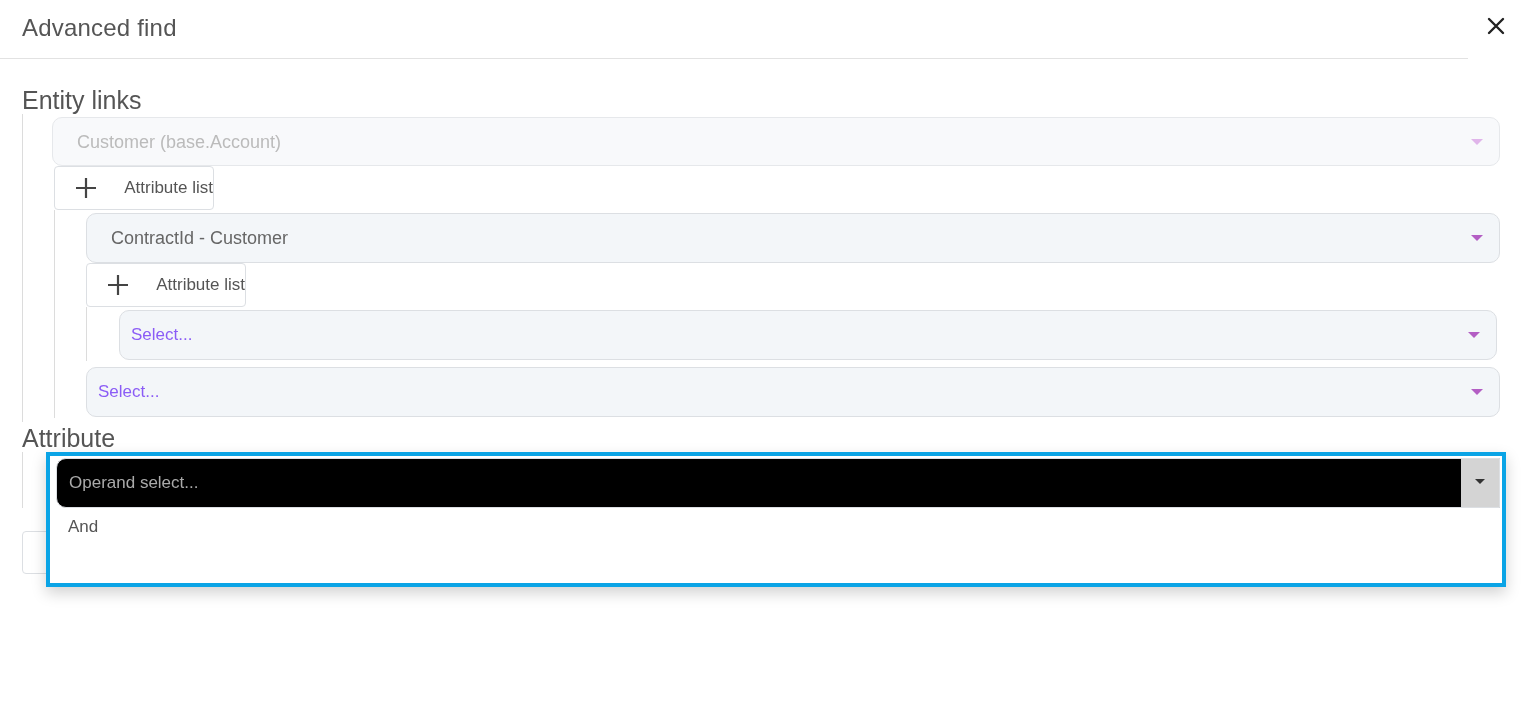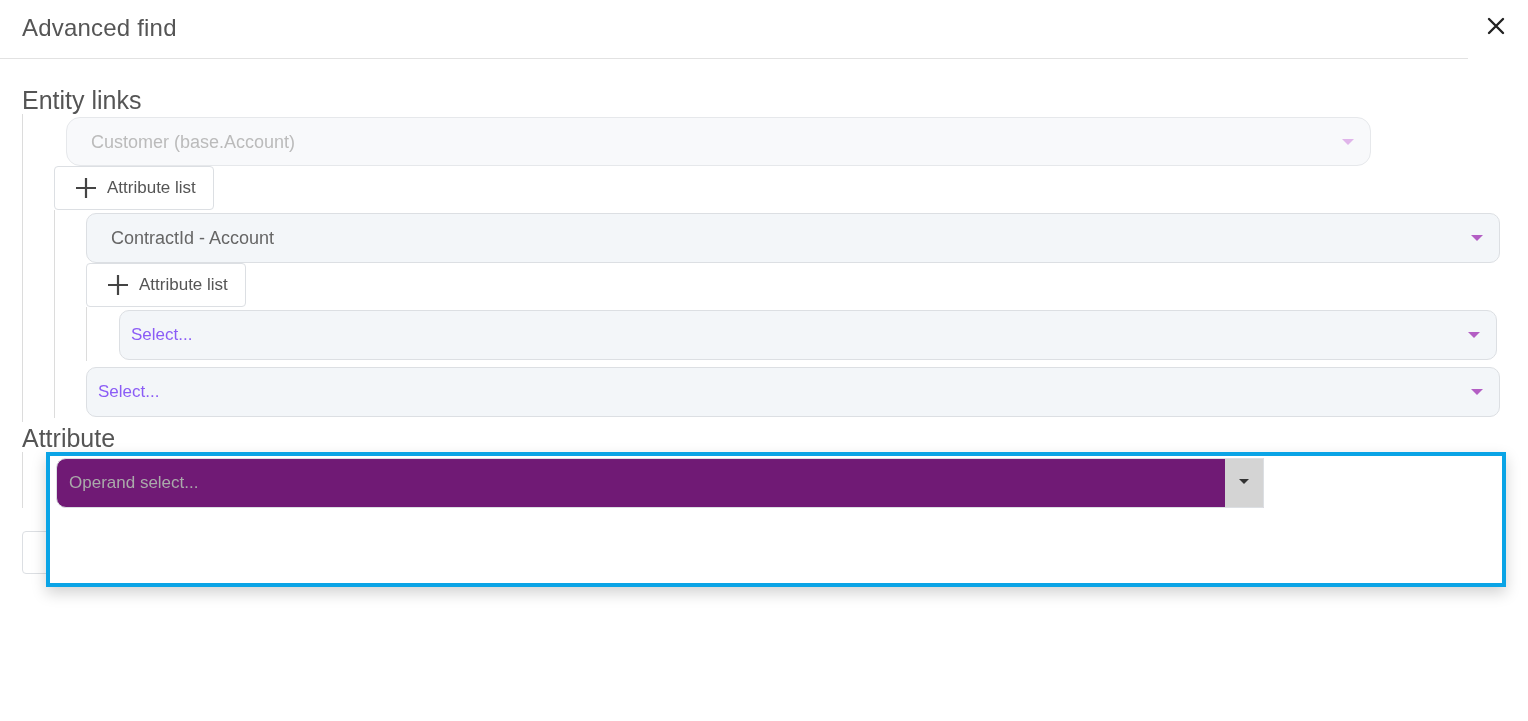--- a/index.html
+++ b/index.html
@@ -18,29 +18,29 @@
     .select { position: absolute; background: #f3f6f9; border: 1px solid #dcdfe3; border-radius: 10px; }
     .select.disabled { background: #f8f9fb; border-color: #e6e8eb; }
     .select .text { position: absolute; top: 50%; transform: translateY(-50%); font-size: 18px; color: #666; white-space: nowrap; }
     .select.disabled .text { color: #bbb; }
     .select .placeholder { color: #8b5cf6; font-size: 17px; }
     .select .caret { position: absolute; right: 16px; top: 50%; transform: translateY(-50%); width: 0; height: 0;
                      border-left: 6px solid transparent; border-right: 6px solid transparent; border-top: 6px solid #b35ec4; }
     .select.disabled .caret { border-top-color: #e0b5ea; }
 
     .btn { position: absolute; height: 44px; background: #fff; border: 1px solid #dcdfe3; border-radius: 4px;
-           display: flex; align-items: center; padding-left: 20px; cursor: pointer; }
+           display: flex; align-items: center; padding-left: 20px; cursor: pointer; justify-content: space-between; }
     .btn .plus { width: 22px; height: 22px; margin-right: 10px; }
     .btn .label { font-size: 17px; color: #555; }
 
     .partial-btn { position: absolute; left: 22px; top: 531px; width: 40px; height: 43px; border: 1px solid #dcdfe3; border-radius: 4px; background: #fff; }
 
     .dropdown-wrap { position: absolute; left: 46px; top: 452px; width: 1460px; height: 135px;
                      border: 4px solid #0aa4e6; background: #fff; box-shadow: 0 6px 14px rgba(0,0,0,0.18); }
-    .operand-select { position: absolute; left: 6px; top: 2px; width: 1208px; height: 50px; background: #701a75;
+    .operand-select { position: absolute; left: 6px; top: 2px; width: 1444px; height: 50px; background: #000000;
                       border: 1px solid #dcdfe3; border-radius: 10px 0 0 10px; }
     .operand-select .text { position: absolute; left: 12px; top: 50%; transform: translateY(-50%); font-size: 17px; color: #aaa; }
     .operand-toggle { position: absolute; right: 0; top: 0; width: 38px; height: 48px; background: #d4d4d4; cursor: pointer; }
     .operand-toggle .caret { position: absolute; left: 14px; top: 20px; width: 0; height: 0;
                              border-left: 5px solid transparent; border-right: 5px solid transparent; border-top: 5px solid #333; }
     .option { position: absolute; left: 6px; width: 1444px; height: 38px; font-size: 17px; color: #555; padding-left: 12px;
               display: flex; align-items: center; cursor: pointer; }
   </style>
 </head>
 <body>
@@ -53,34 +53,34 @@
     </svg>
   </div>
 </div>
 
 <div class="section-title" style="left:22px;top:86px;">Entity links</div>
 
 <div class="vline" style="left:22px;top:114px;height:308px;"></div>
 <div class="vline" style="left:54px;top:210px;height:208px;"></div>
 <div class="vline" style="left:86px;top:307px;height:54px;"></div>
 
-<div class="select disabled" style="left:66px;top:117px;width:1305px;height:49px;border-radius:14px;">
+<div class="select disabled" style="left:52px;top:117px;width:1448px;height:49px;">
   <span class="text" style="left:24px;">Customer (base.Account)</span>
   <span class="caret"></span>
 </div>
 
 <div class="btn" style="left:54px;top:166px;width:160px;">
   <svg class="plus" viewBox="0 0 22 22">
     <path d="M11 1 V21 M1 11 H21" stroke="#444" stroke-width="2.2"></path>
   </svg>
   <span class="label">Attribute list</span>
 </div>
 
 <div class="select" style="left:86px;top:213px;width:1414px;height:50px;">
-  <span class="text" style="left:24px;">ContractId - Account</span>
+  <span class="text" style="left:24px;">ContractId - Customer</span>
   <span class="caret"></span>
 </div>
 
 <div class="btn" style="left:86px;top:263px;width:160px;">
   <svg class="plus" viewBox="0 0 22 22">
     <path d="M11 1 V21 M1 11 H21" stroke="#444" stroke-width="2.2"></path>
   </svg>
   <span class="label">Attribute list</span>
 </div>
 
@@ -99,13 +99,14 @@
 
 <div class="partial-btn"></div>
 
 <div class="dropdown-wrap">
   <div class="operand-select">
     <span class="text">Operand select...</span>
     <div class="operand-toggle">
       <span class="caret"></span>
     </div>
   </div>
+  <div class="option" style="top:52px;">And</div>
 </div>
 
 </body></html>

